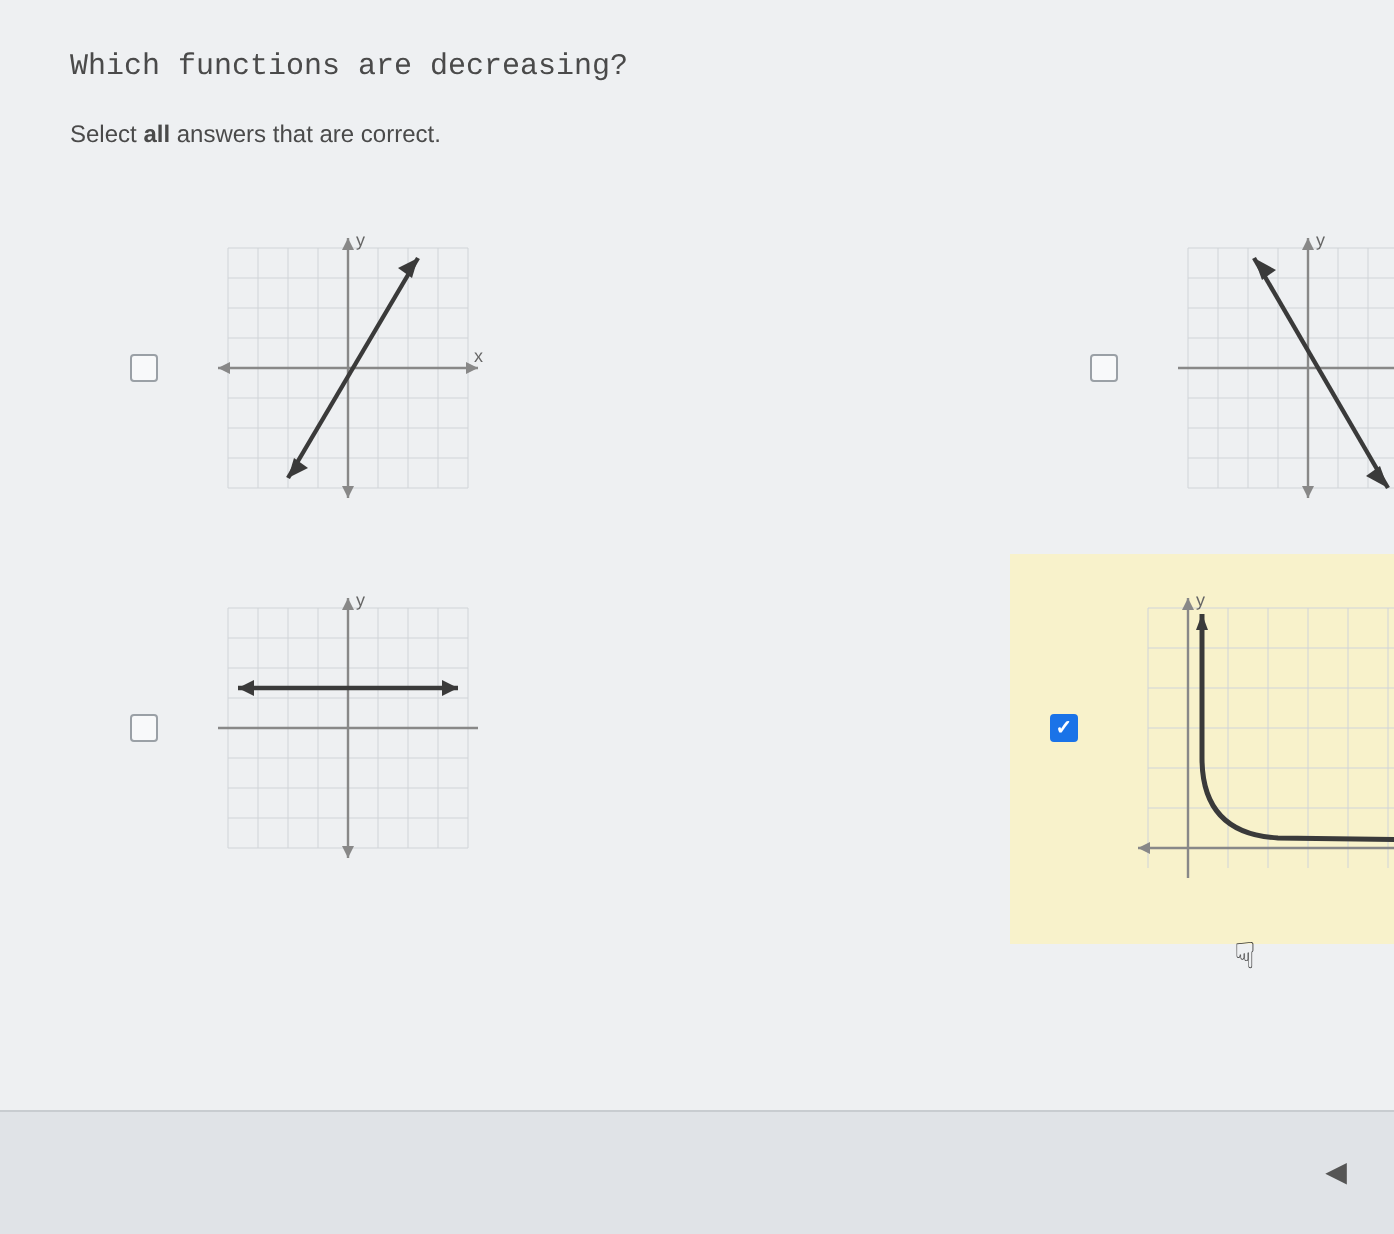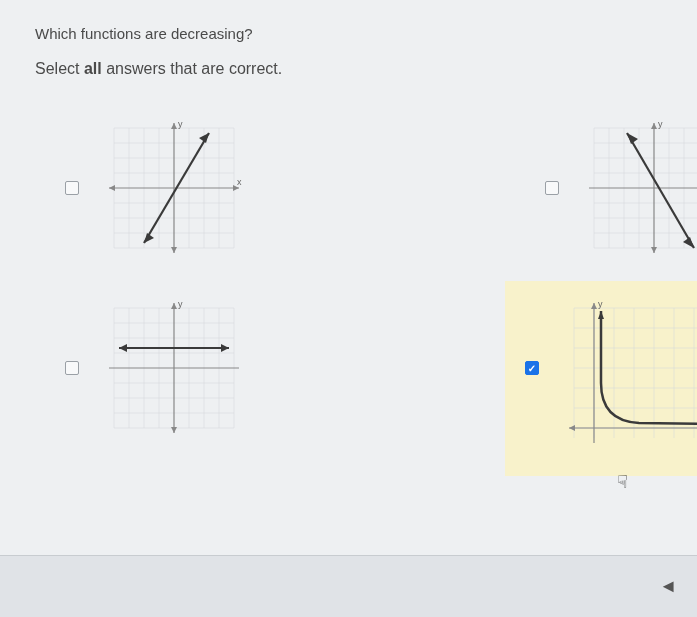--- a/index.html
+++ b/index.html
@@ -15,23 +15,24 @@
       background: #eef0f2;
       padding: 25px 30px 30px 35px;
       position: relative;
       width: 100%;
       height: 555px;
     }
     .question-text {
       font-size: 15px;
       color: #4a4a4a;
       margin-bottom: 18px;
+      font-family: Liberation Mono, monospace;
     }
     .instruction-text {
-      font-size: 16px;
+      font-size: 12px;
       color: #4a4a4a;
       margin-bottom: 25px;
     }
     .instruction-text strong { font-weight: bold; }
     .options-area {
       position: relative;
       height: 420px;
     }
     .option {
       position: absolute;

